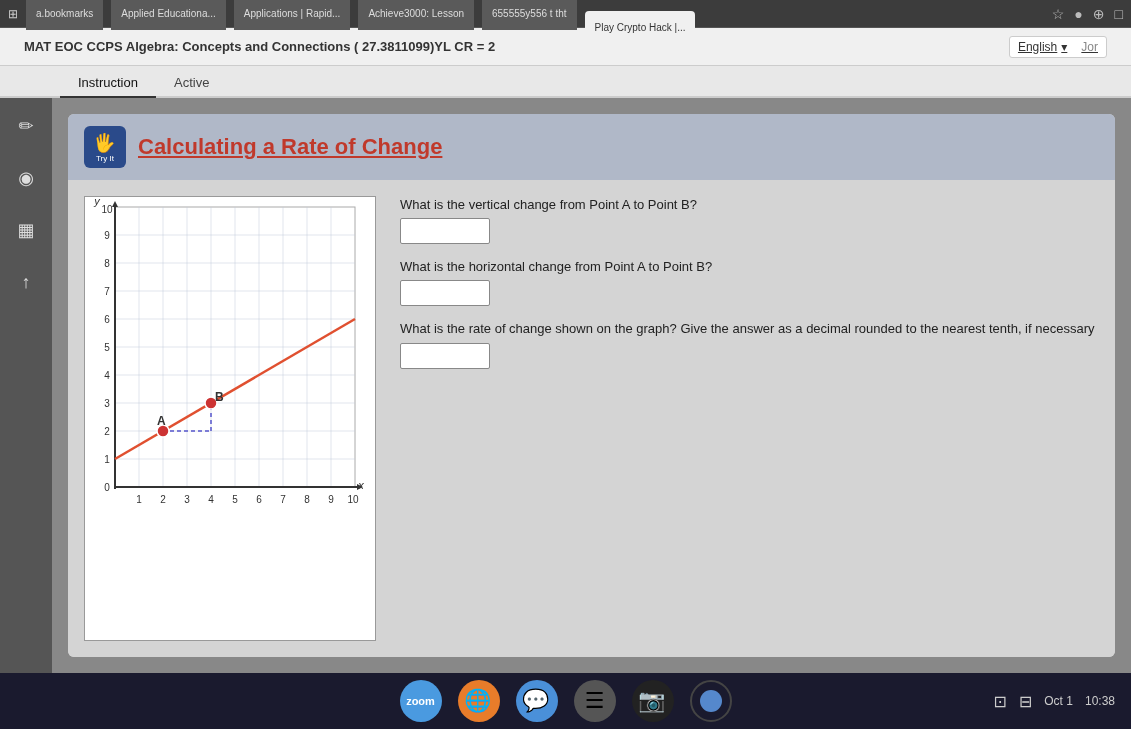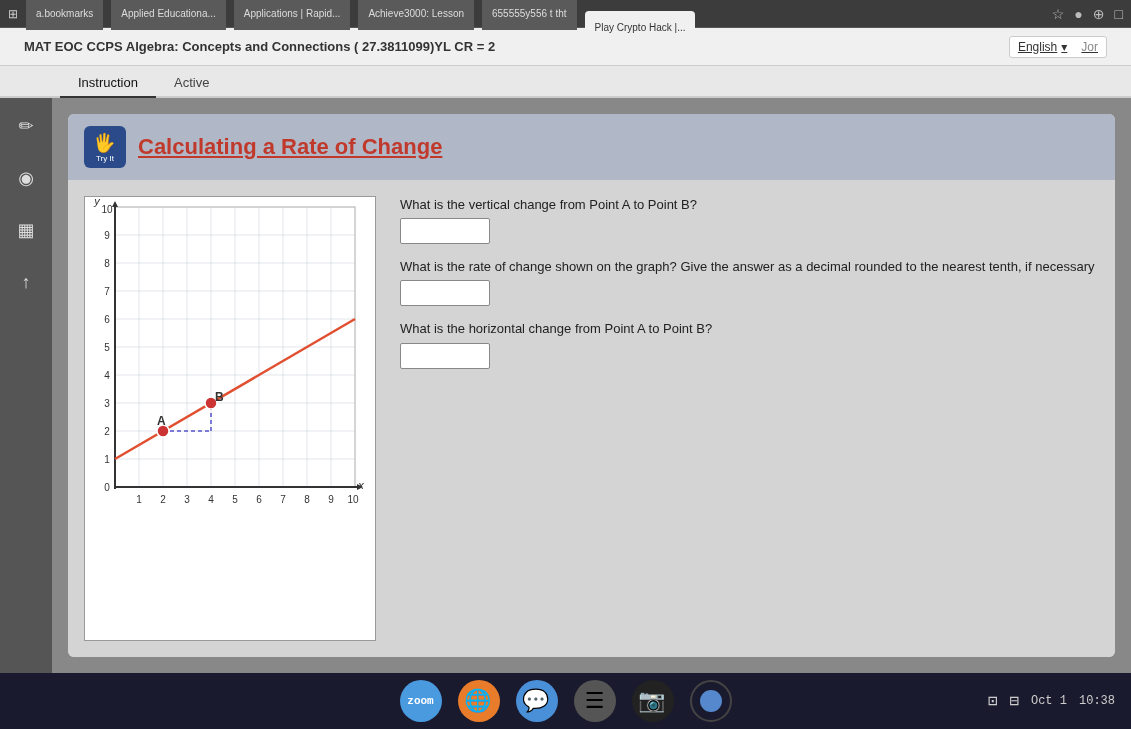--- a/index.html
+++ b/index.html
@@ -210,21 +210,20 @@
       background: #1a1a2e;
       height: 56px;
       display: flex;
       align-items: center;
       justify-content: center;
       gap: 16px;
       position: absolute;
       bottom: 0;
       left: 0;
       right: 0;
-      font-family: Liberation Mono, monospace;
     }
     .taskbar-icon {
       width: 42px;
       height: 42px;
       border-radius: 50%;
       display: flex;
       align-items: center;
       justify-content: center;
       cursor: pointer;
       font-size: 20px;
@@ -369,26 +368,26 @@
       </div>
 
       <div class="questions-area">
 
         <div>
           <div class="question-text">What is the vertical change from Point A to Point B?</div>
           <input class="answer-input" type="text" placeholder="" style="">
         </div>
 
         <div>
-          <div class="question-text">What is the rate of change shown on the graph? Give the answer as a decimal rounded to the nearest tenth, if necessary</div>
+          <div class="question-text">What is the horizontal change from Point A to Point B?</div>
           <input class="answer-input" type="text" placeholder="" style="">
         </div>
 
         <div>
-          <div class="question-text">What is the horizontal change from Point A to Point B?</div>
+          <div class="question-text">What is the rate of change shown on the graph? Give the answer as a decimal rounded to the nearest tenth, if necessary</div>
           <input class="answer-input" type="text" placeholder="" style="">
         </div>
 
       </div>
     </div>
   </div>
 </div>
 
 <div class="taskbar">
   <div class="taskbar-icon" style="background:#4a9ae0;font-size:11px;font-weight:bold;color:white;">

